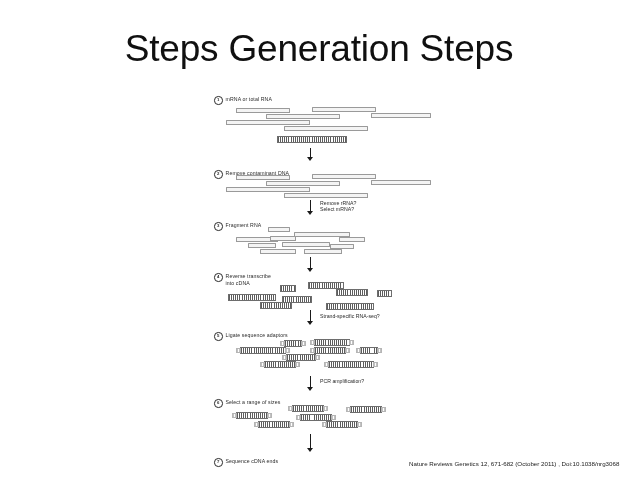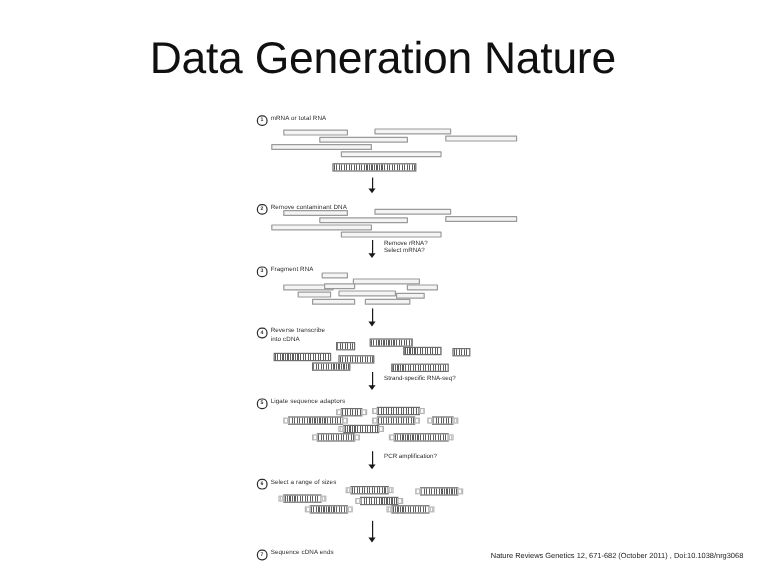--- a/index.html
+++ b/index.html
@@ -138,21 +138,21 @@
     top: 459px;
     font-size: 6.2px;
     line-height: 9px;
     color: #1b1b1b;
     white-space: nowrap;
   }
 </style>
 </head>
 <body>
 
-<div id="slide-title">Data Generation Nature</div>
+<div id="slide-title">Steps Generation Steps</div>
 
 <div id="figure">
 
   <div class="step" style="left:0px; top:0px;">
     <span class="num">1</span><span class="step-label">mRNA or total RNA</span>
   </div>
   <div>
     <div class="mol rna" style="left:28px;  top:18px; width:52px;"></div>
     <div class="mol rna" style="left:104px; top:17px; width:62px;"></div>
     <div class="mol rna" style="left:58px;  top:24px; width:72px;"></div>

